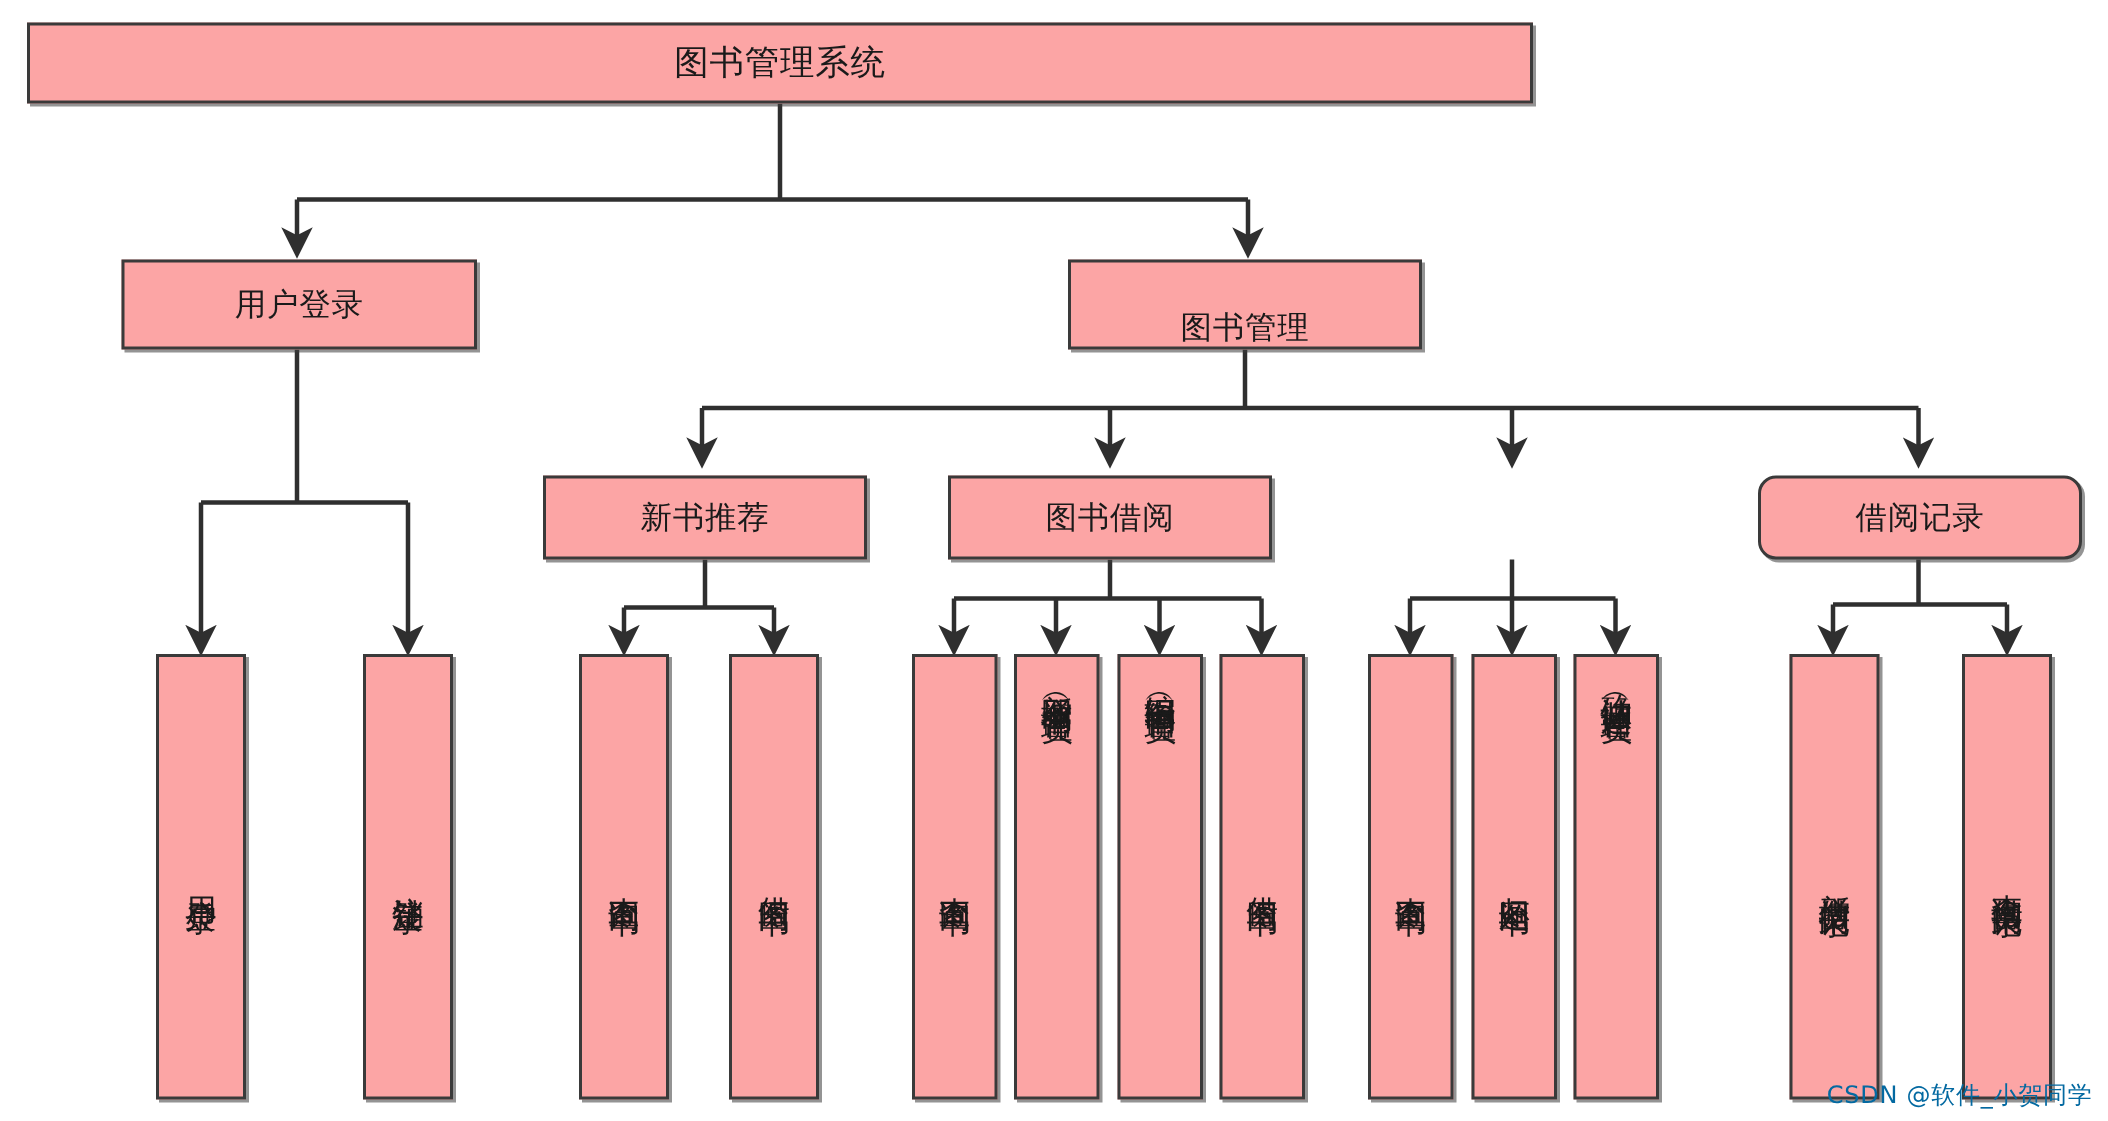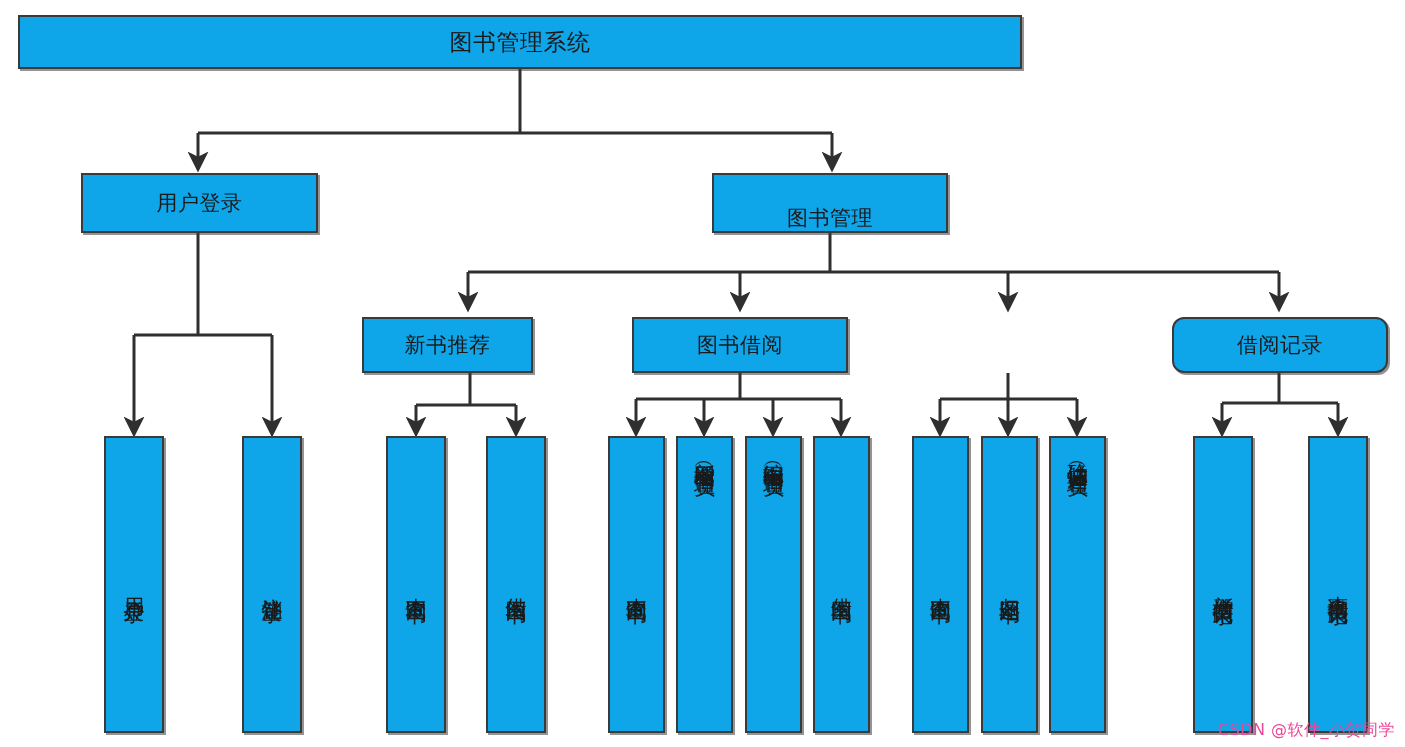--- a/index.html
+++ b/index.html
@@ -22,21 +22,21 @@
     position: absolute;
     left: 0;
     top: 0;
     width: 1405px;
     height: 747px;
     pointer-events: none;
   }
   .node {
     position: absolute;
     box-sizing: border-box;
-    background: #0ea5e9;
+    background: #fca5a5;
     border: 2px solid #3a3a3a;
     box-shadow: 2px 2px 0 rgba(60,60,60,0.55);
     display: flex;
     align-items: center;
     justify-content: center;
     color: #1a1a1a;
     z-index: 2;
   }
   .node-label {
     display: block;
@@ -68,21 +68,21 @@
   }
   .node.vert.centered {
     align-items: center;
     padding-top: 0;
   }
   #watermark {
     position: absolute;
     right: 10px;
     bottom: 6px;
     font-size: 16px;
-    color: #ec4899;
+    color: #0369a1;
     letter-spacing: 0.5px;
     z-index: 5;
     user-select: none;
     white-space: nowrap;
   }
 </style>
 </head>
 <body>
 
 <div id="diagram-canvas">
@@ -141,21 +141,21 @@
     <span class="node-label">图书管理系统</span>
   </div>
 
   <div class="node horiz" style="left:81px; top:173px; width:237px; height:60px;">
     <span class="node-label">用户登录</span>
   </div>
   <div class="node horiz" style="left:712px; top:173px; width:236px; height:60px;align-items:flex-end;">
     <span class="node-label">图书管理</span>
   </div>
 
-  <div class="node horiz" style="left:362px; top:317px; width:171px; height:56px;">
+  <div class="node horiz" style="left:362px; top:317px; width:216px; height:56px;">
     <span class="node-label">新书推荐</span>
   </div>
   <div class="node horiz" style="left:632px; top:317px; width:216px; height:56px;">
     <span class="node-label">图书借阅</span>
   </div>
   <div class="node horiz" style="left:1172px; top:317px; width:216px; height:56px;border-radius:12px;">
     <span class="node-label">借阅记录</span>
   </div>
 
   <div class="node vert centered" style="left:104px; top:436px; width:60px; height:297px;">

